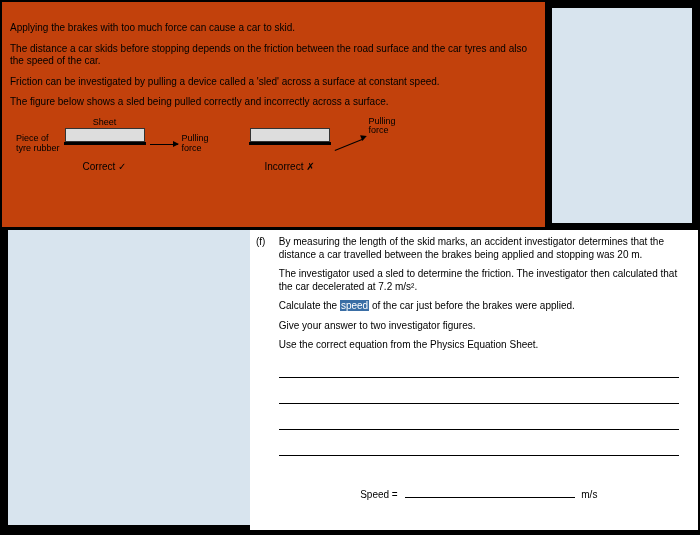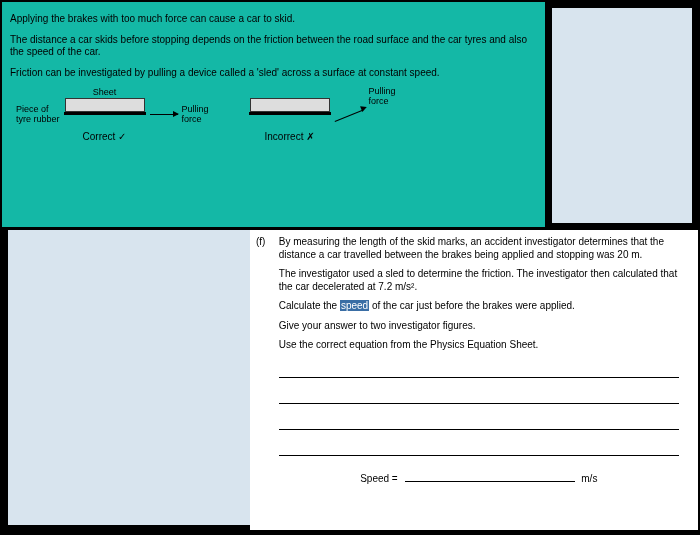--- a/index.html
+++ b/index.html
@@ -21,22 +21,22 @@
   .blue-top {
     top: 8px; right: 8px; width: 140px; height: 215px;
   }
   .blue-left {
     top: 230px; left: 8px; width: 250px; height: 295px;
   }
   .panel-top {
     position: absolute;
     top: 2px; left: 2px;
     width: 543px; height: 225px;
-    background: #14b8a6;
-    padding: 11px 8px;
+    background: #c2410c;
+    padding: 20px 8px;
   }
   .panel-bottom {
     position: absolute;
     top: 230px; left: 250px;
     width: 448px; height: 300px;
     background: #fff;
     padding: 6px 10px 6px 6px;
   }
   .para { margin: 0 0 8px 0; line-height: 1.25; }
   .para-b { margin: 0 0 7px 0; line-height: 1.25; }
@@ -109,21 +109,21 @@
     padding: 0 1px;
   }
   .answer-line {
     border-bottom: 1px solid #000;
     height: 16px;
     margin: 10px 0 8px 0;
   }
   .final-row {
     text-align: center;
     font-size: 10px;
-    margin-top: 16px;
+    margin-top: 32px;
     white-space: nowrap;
   }
   .final-blank {
     display: inline-block;
     border-bottom: 1px solid #000;
     width: 170px;
     height: 10px;
     vertical-align: baseline;
     margin: 0 4px;
   }
@@ -131,20 +131,21 @@
 </head>
 <body>
 
 <div class="blue-box blue-top"></div>
 <div class="blue-box blue-left"></div>
 
 <div class="panel-top">
   <p class="para">Applying the brakes with too much force can cause a car to skid.</p>
   <p class="para">The distance a car skids before stopping depends on the friction between the road surface and the car tyres and also the speed of the car.</p>
   <p class="para">Friction can be investigated by pulling a device called a 'sled' across a surface at constant speed.</p>
+  <p class="para">The figure below shows a sled being pulled correctly and incorrectly across a surface.</p>
 
   <div class="diagram-row">
 
     <div class="diagram-group">
       <div class="label-stack">
         <div>Piece of</div>
         <div>tyre rubber</div>
       </div>
       <div class="sled-stack">
         <div class="sled-label">Sheet</div>

